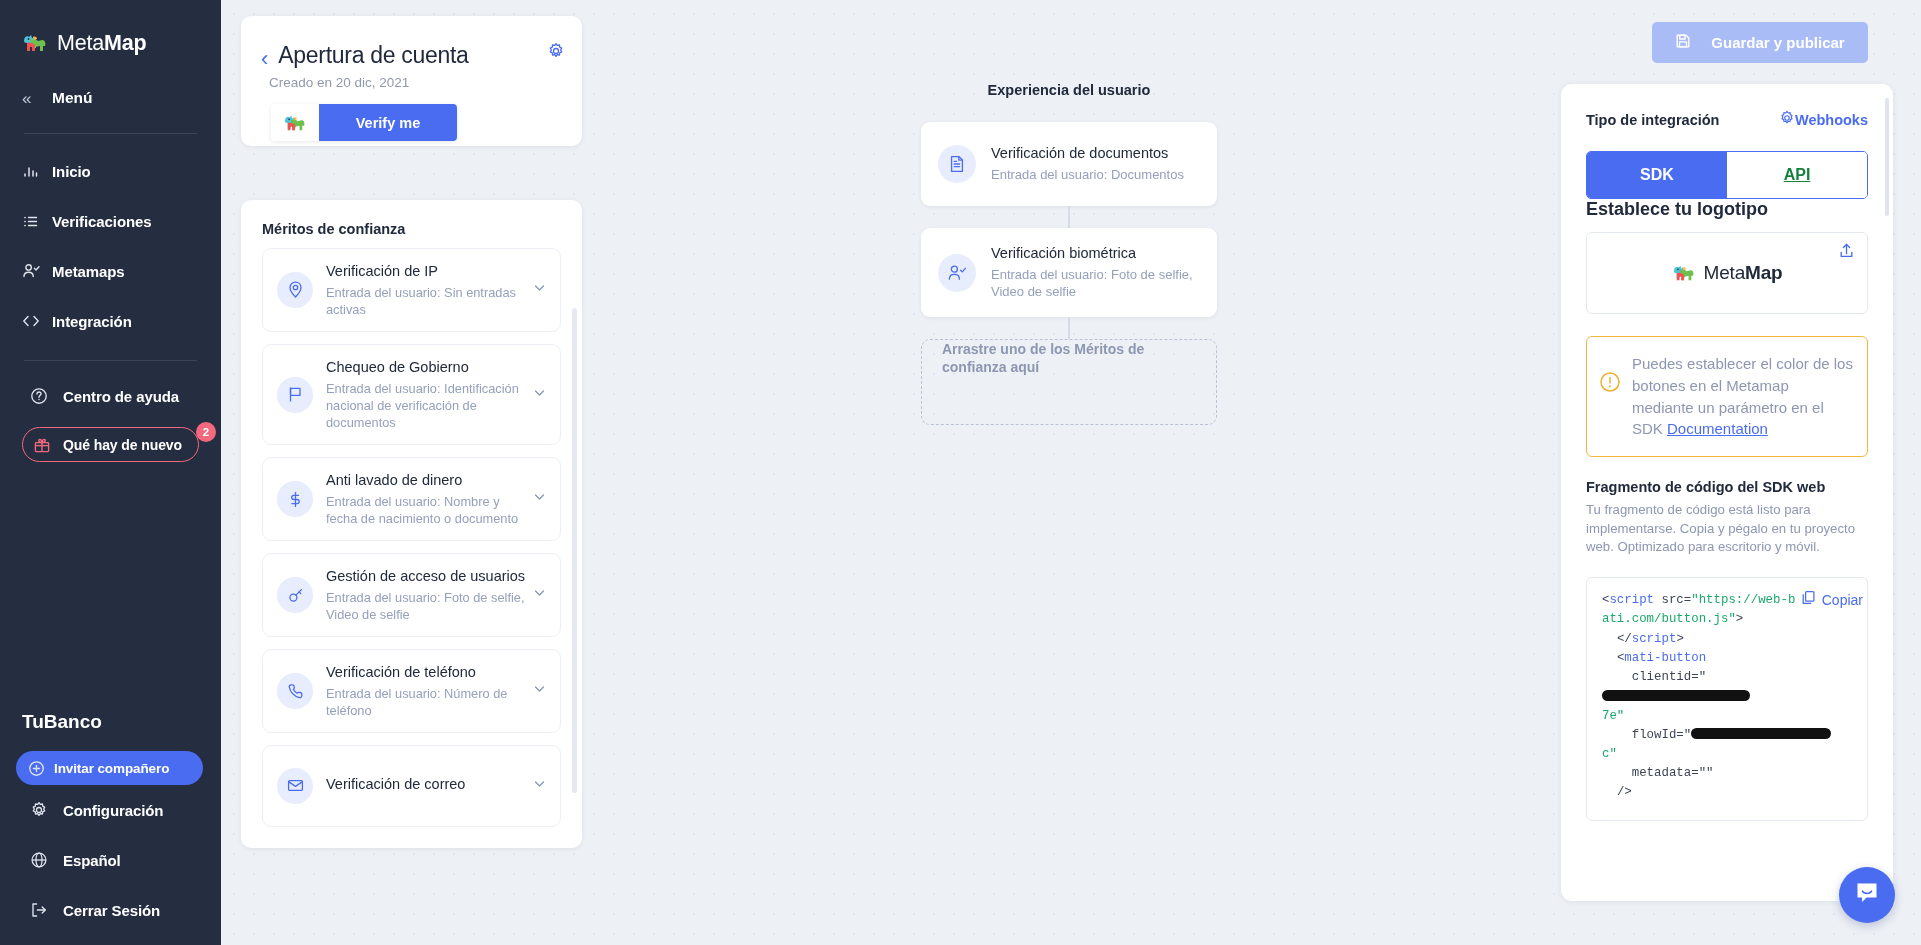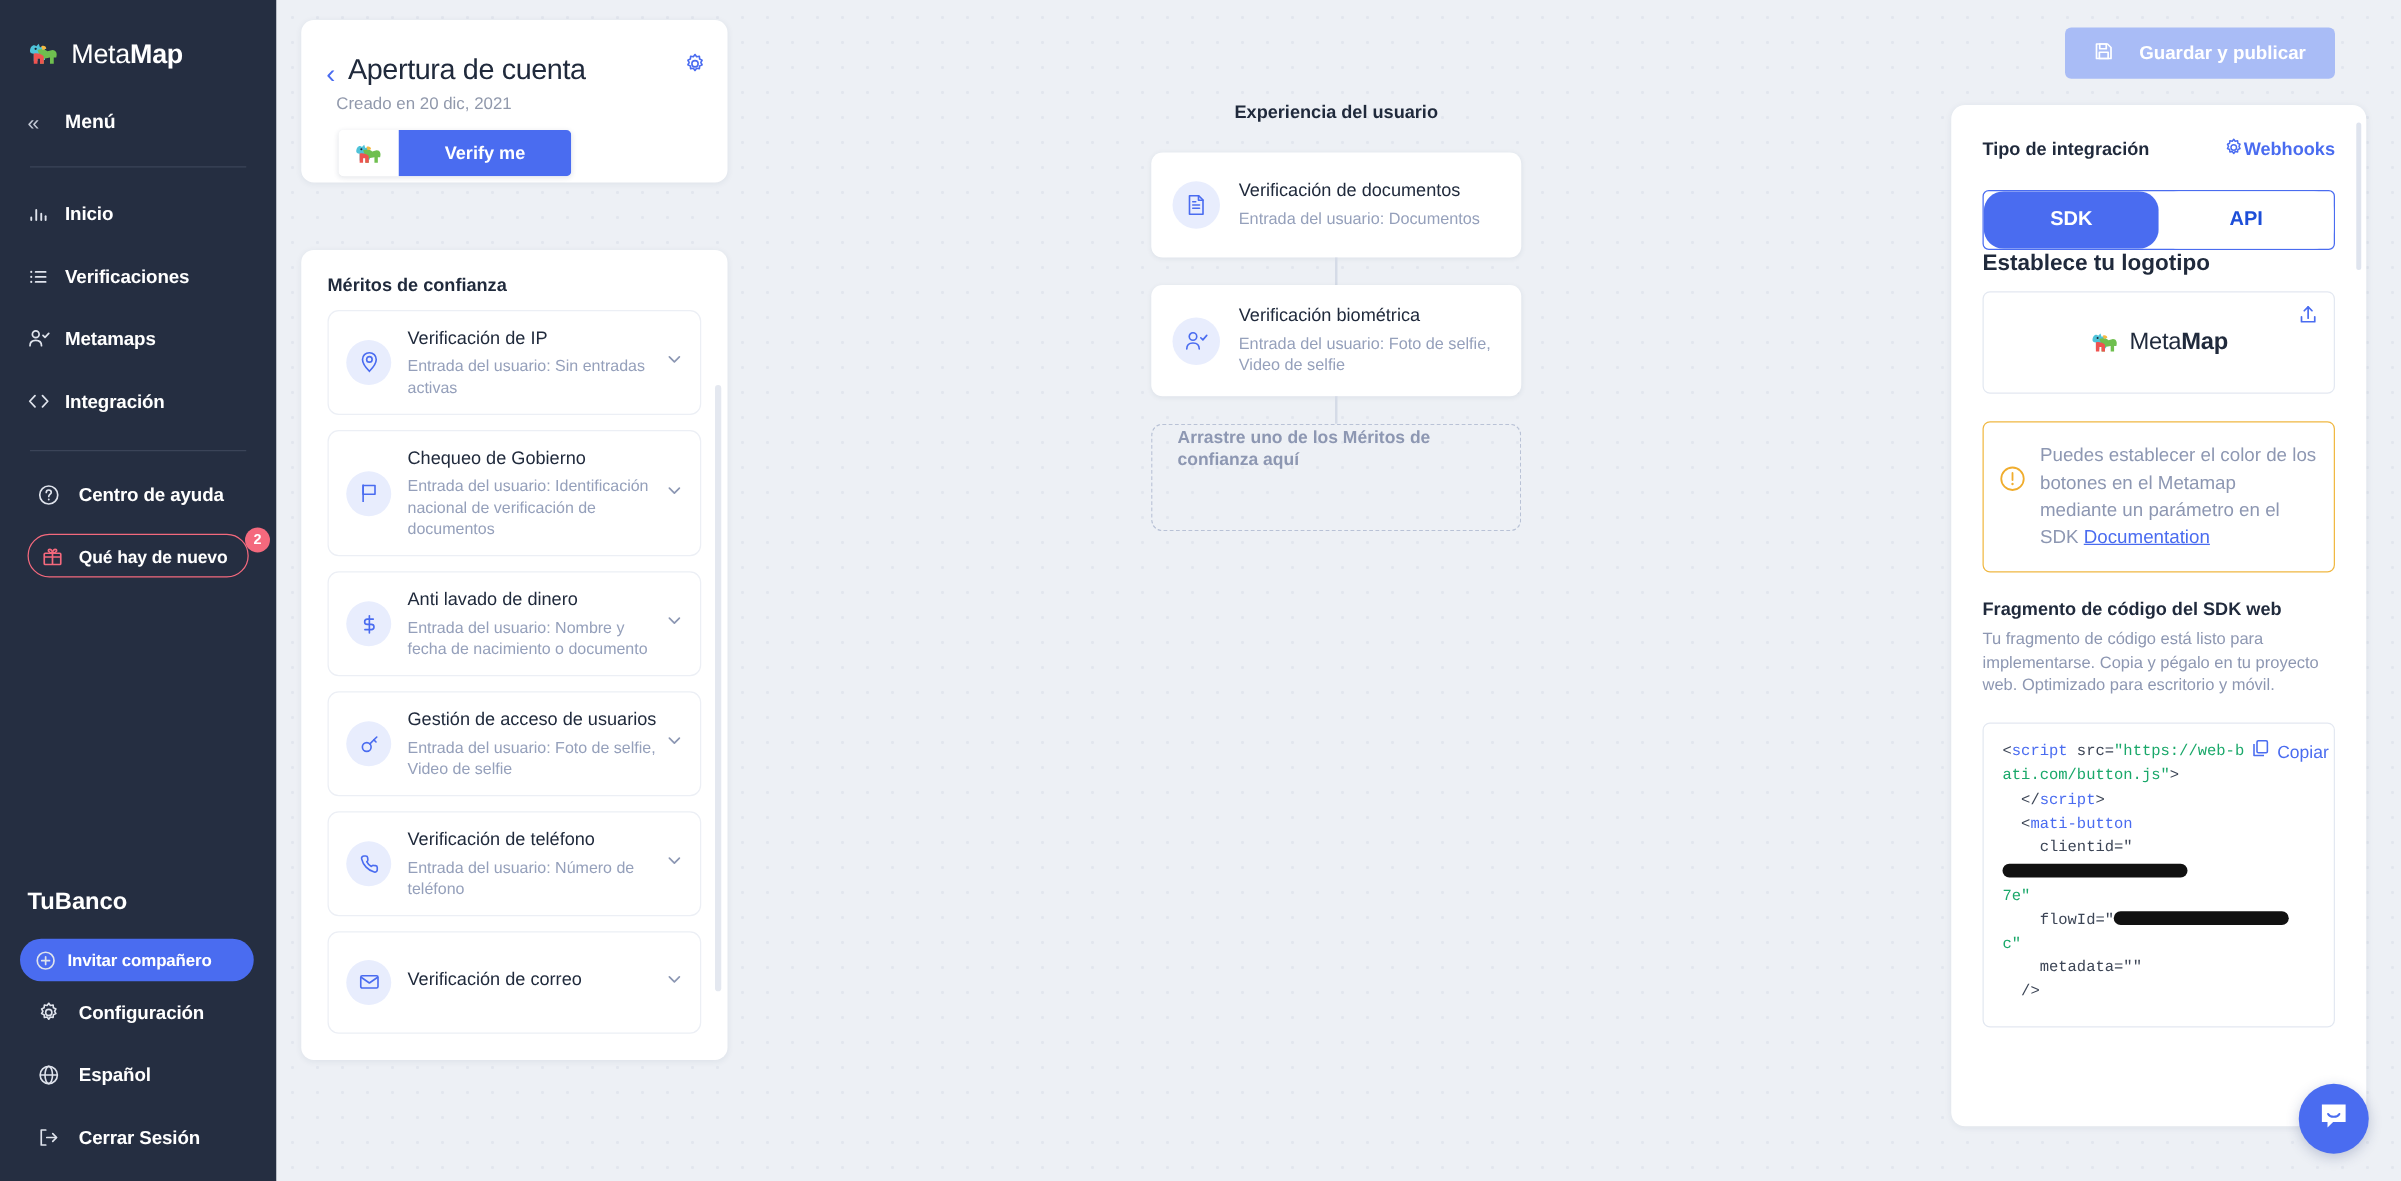--- a/index.html
+++ b/index.html
@@ -257,24 +257,24 @@
     display: flex; align-items: center; gap: 0;
     color: #4a6cf0; font-size: 14.5px; font-weight: 700; cursor: pointer;
   }
   .seg {
     display: flex; margin-top: 22px;
     height: 48px; border-radius: 5px; overflow: hidden;
     border: 1px solid #4a6cf0;
   }
   .seg-btn {
     flex: 1; display: flex; align-items: center; justify-content: center;
-    font-size: 16px; font-weight: 700; cursor: pointer; border-radius: 16px;
+    font-size: 16px; font-weight: 700; cursor: pointer;
   }
   .seg-btn.active { background: #4a6cf0; color: #fff; }
-  .seg-btn.inactive { background: #fff; color: #1d4ed8; }
+  .seg-btn.inactive { background: #fff; color: #15803d; text-decoration: underline; }
 
   .rp-label {
     font-size: 18px; font-weight: 700; color: #202a3c;
   }
   .logo-box {
     position: relative;
     margin-top: 12px; height: 82px;
     border: 1px solid #e3e8f1; border-radius: 6px;
     display: flex; align-items: center; justify-content: center;
     background: #fff;

